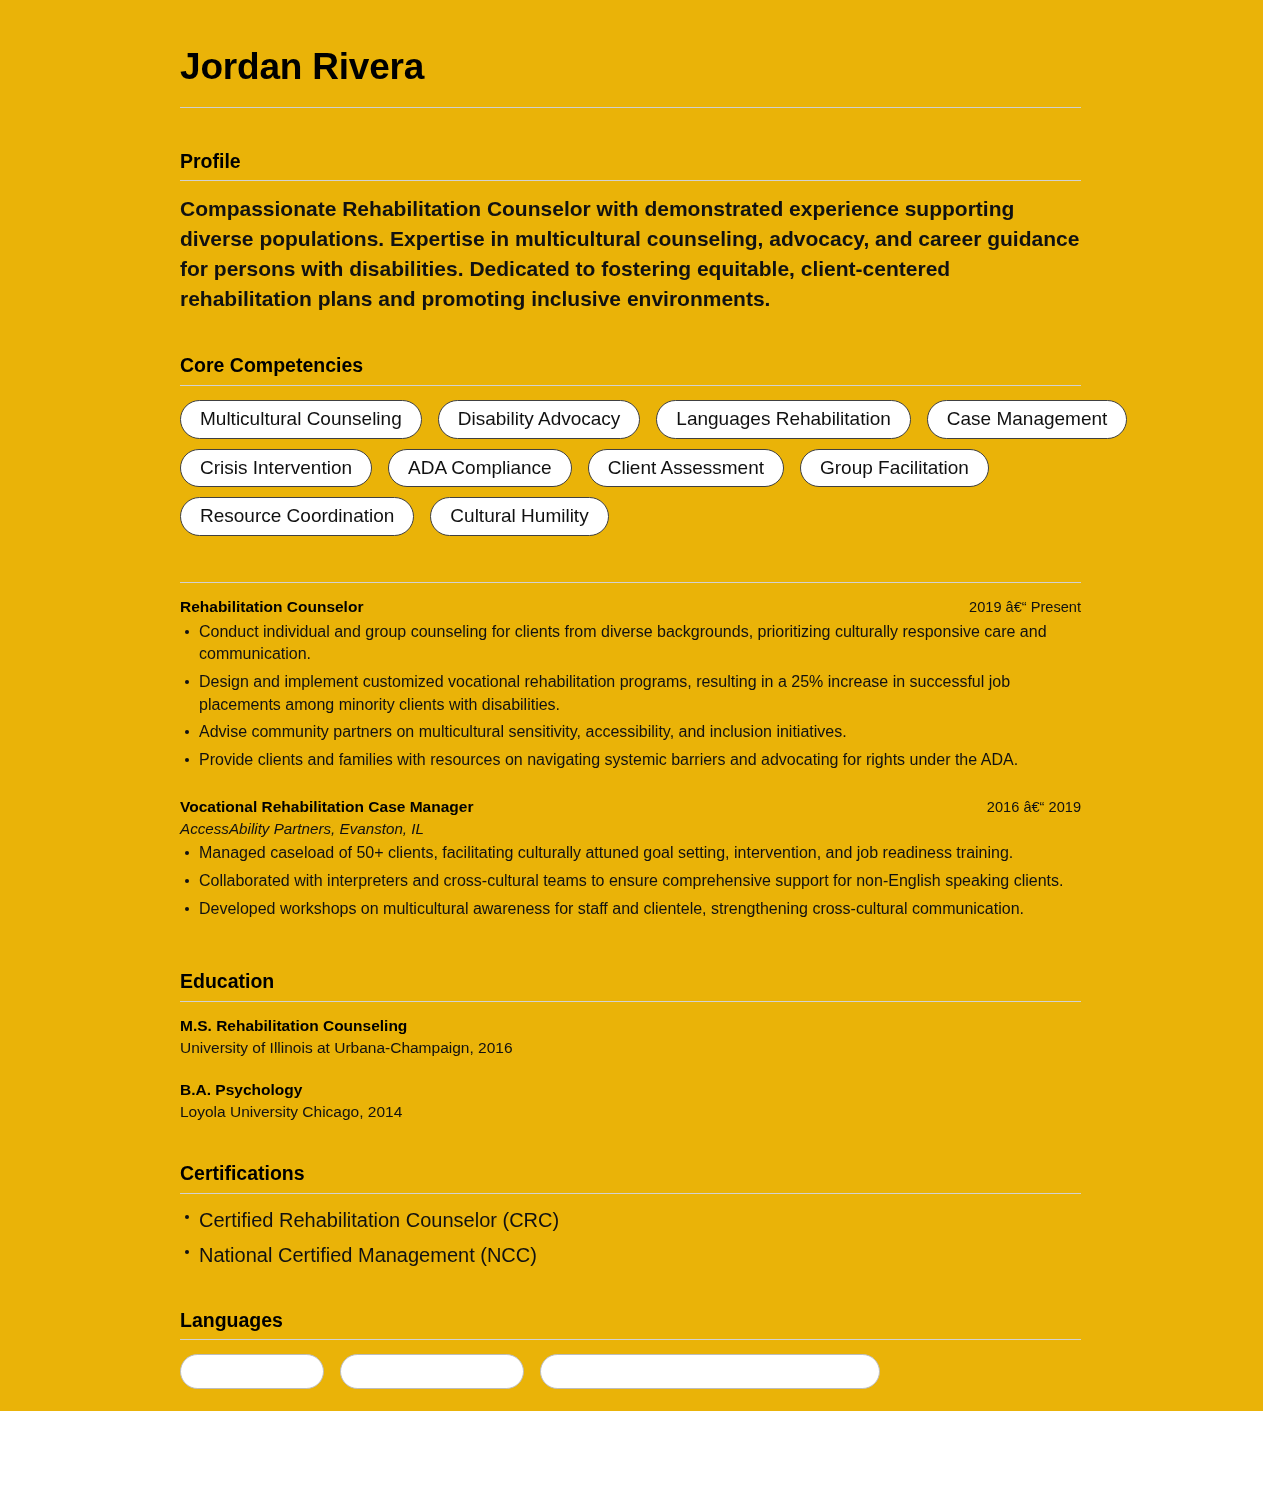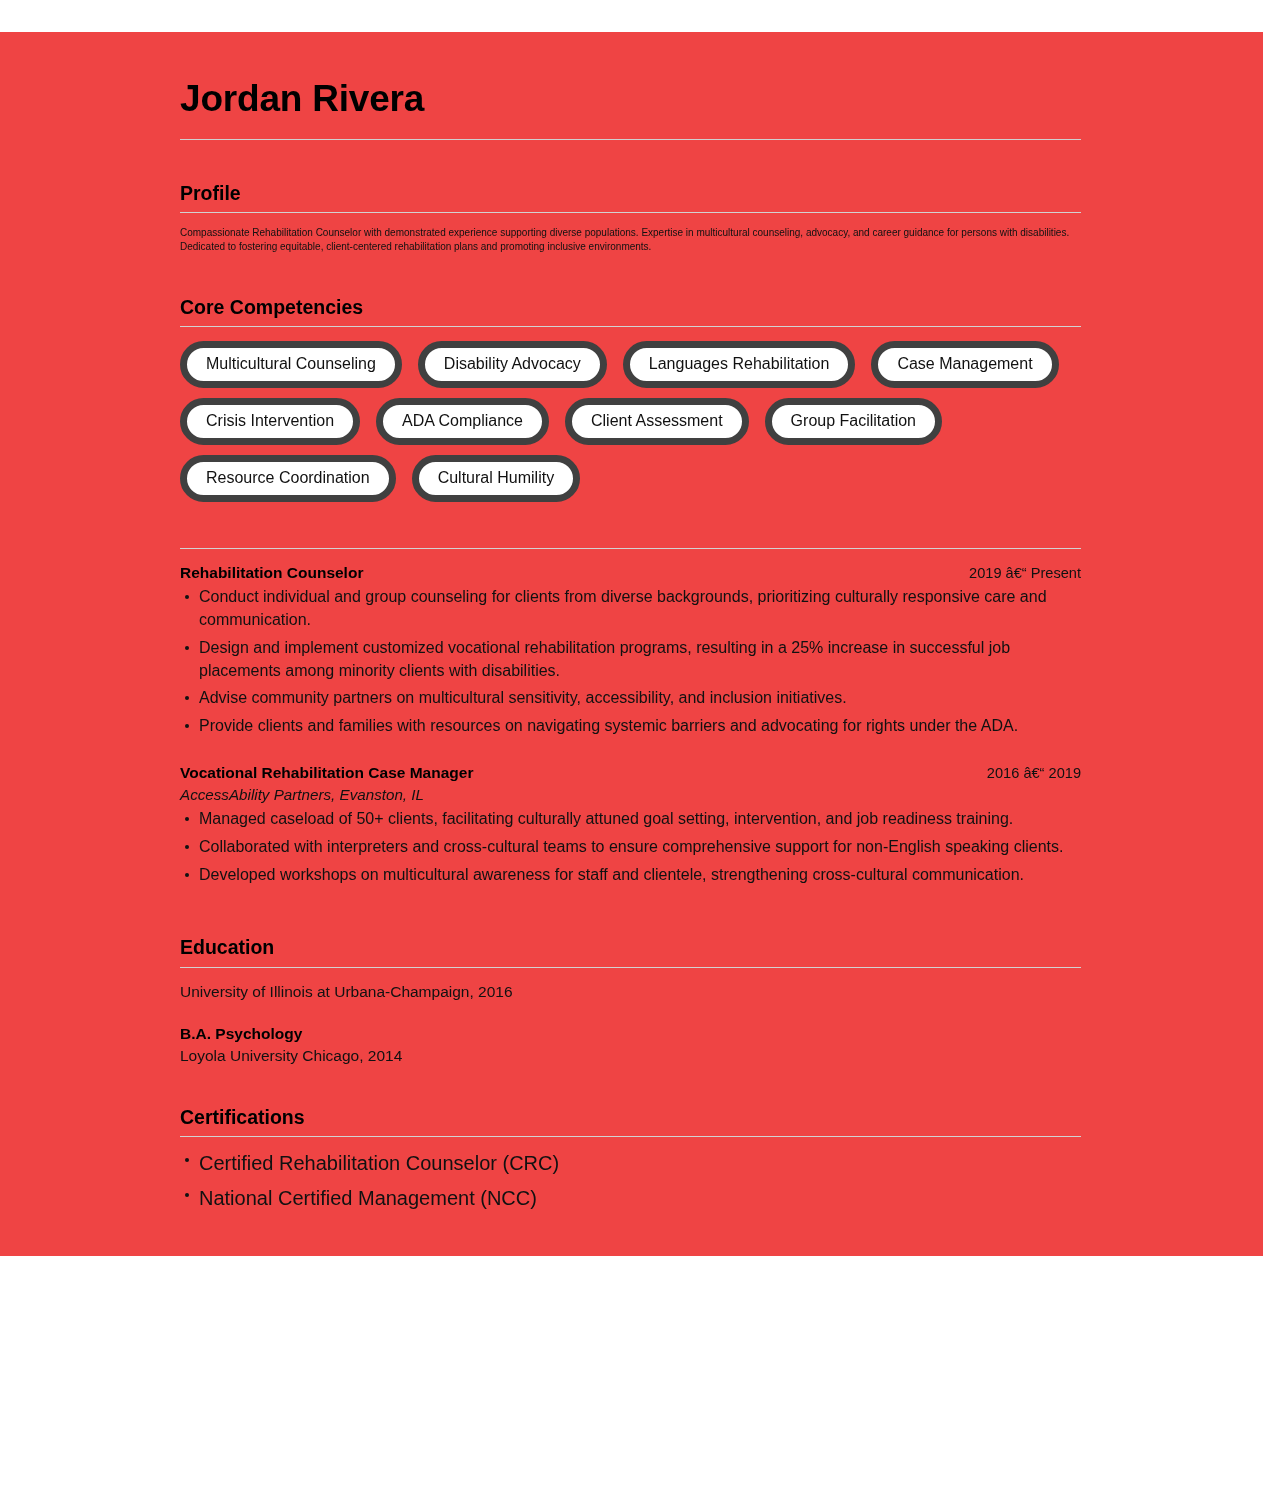--- a/index.html
+++ b/index.html
@@ -12,24 +12,23 @@
     height: 1511px;
     overflow: hidden;
     font-family: "Liberation Sans", sans-serif;
     color: #000000;
     -webkit-font-smoothing: antialiased;
   }
 
   .page {
     position: relative;
     width: 1263px;
-    height: 1224px;
-    background: #ef4444;
+    height: 1411px;
+    background: #eab308;
     overflow: hidden;
-    margin-top: 32px;
   }
 
   .content {
     position: absolute;
     left: 180px;
     top: 0;
     width: 901px;
   }
 
   
@@ -80,39 +79,40 @@
 
   .sec-profile      { margin-top: 42px; }
   .sec-competencies { margin-top: 41px; }
   .sec-experience   { margin-top: 46px; }
   .sec-education    { margin-top: 50px; }
   .sec-certs        { margin-top: 40px; }
   .sec-languages    { margin-top: 41px; }
 
   .profile-text {
     margin-top: 13px;
-    font-size: 10px;
+    font-size: 21px;
     line-height: 1.42;
     color: #111;
+    font-weight: bold;
   }
 
   
   .pill-rows { margin-top: 14px; }
   .pill-row {
     display: block;
     margin-bottom: 10px;
     white-space: nowrap;
   }
   .pill {
     display: inline-block;
-    border: 7px solid #404040;
+    border: 1px solid #404040;
     border-radius: 999px;
     background: #ffffff;
     padding: 6px 19px 7px 19px;
-    font-size: 16px;
+    font-size: 19px;
     line-height: 1.25;
     color: #111;
     margin-right: 16px;
     vertical-align: top;
   }
   .pill-blank {
     display: inline-block;
     border: 1px solid #bdbdbd;
     border-radius: 999px;
     background: #ffffff;
@@ -280,20 +280,21 @@
           <li>Collaborated with interpreters and cross-cultural teams to ensure comprehensive support for non-English speaking clients.</li>
           <li>Developed workshops on multicultural awareness for staff and clientele, strengthening cross-cultural communication.</li>
         </ul>
       </div>
     </div>
 
     <div class="section sec-education">
       <h2 class="section-title">Education</h2>
       <div class="section-rule"></div>
       <div class="edu-item">
+        <div class="edu-degree">M.S. Rehabilitation Counseling</div>
         <div class="edu-school">University of Illinois at Urbana-Champaign, 2016</div>
       </div>
       <div class="edu-item">
         <div class="edu-degree">B.A. Psychology</div>
         <div class="edu-school">Loyola University Chicago, 2014</div>
       </div>
     </div>
 
     <div class="section sec-certs">
       <h2 class="section-title">Certifications</h2>

